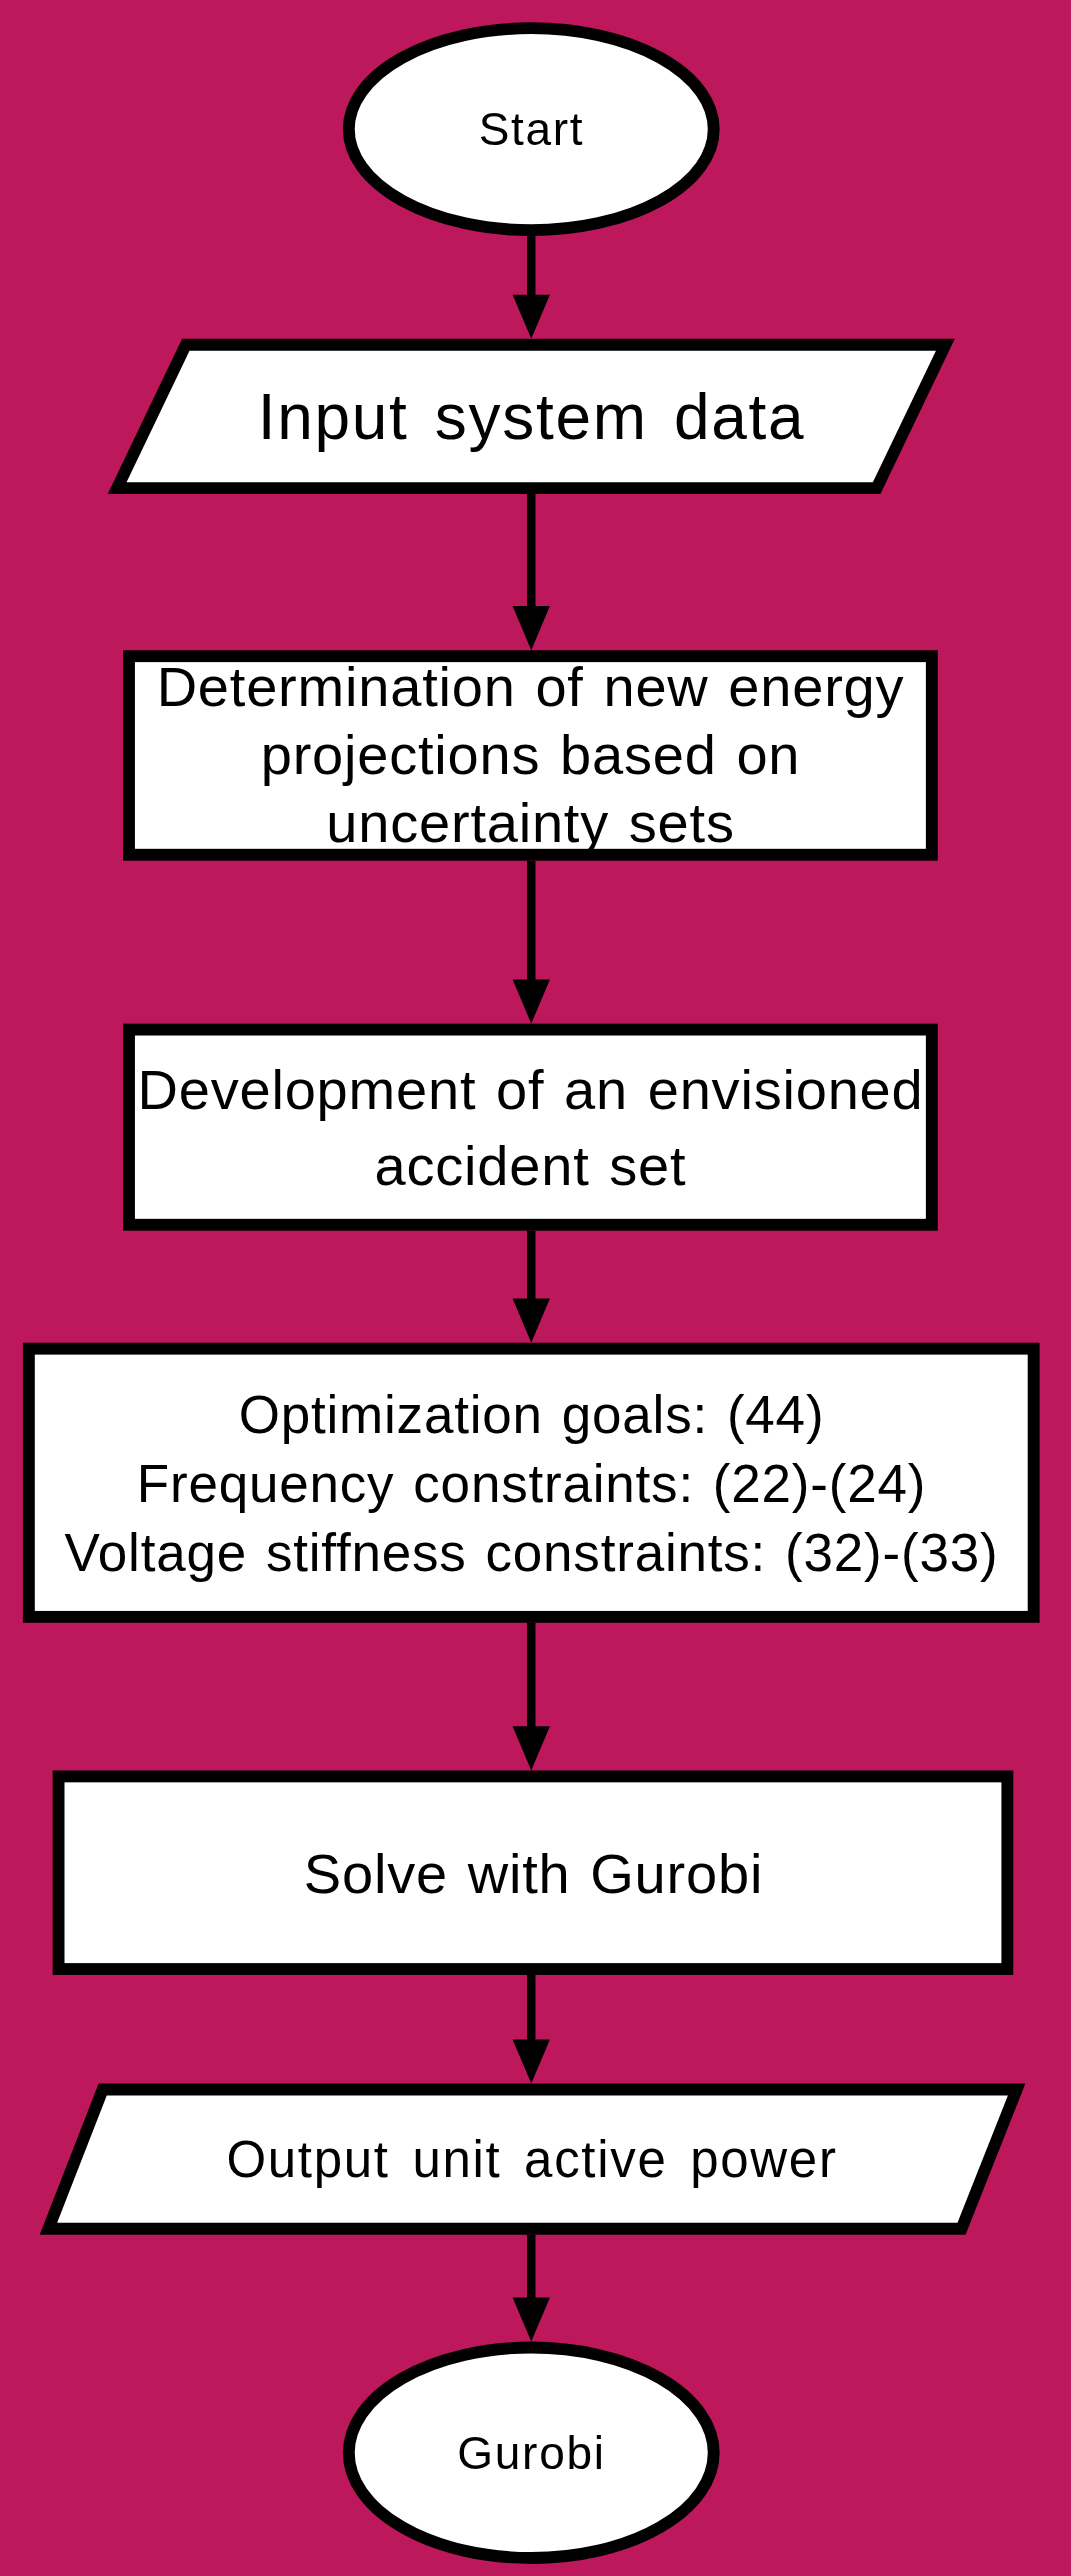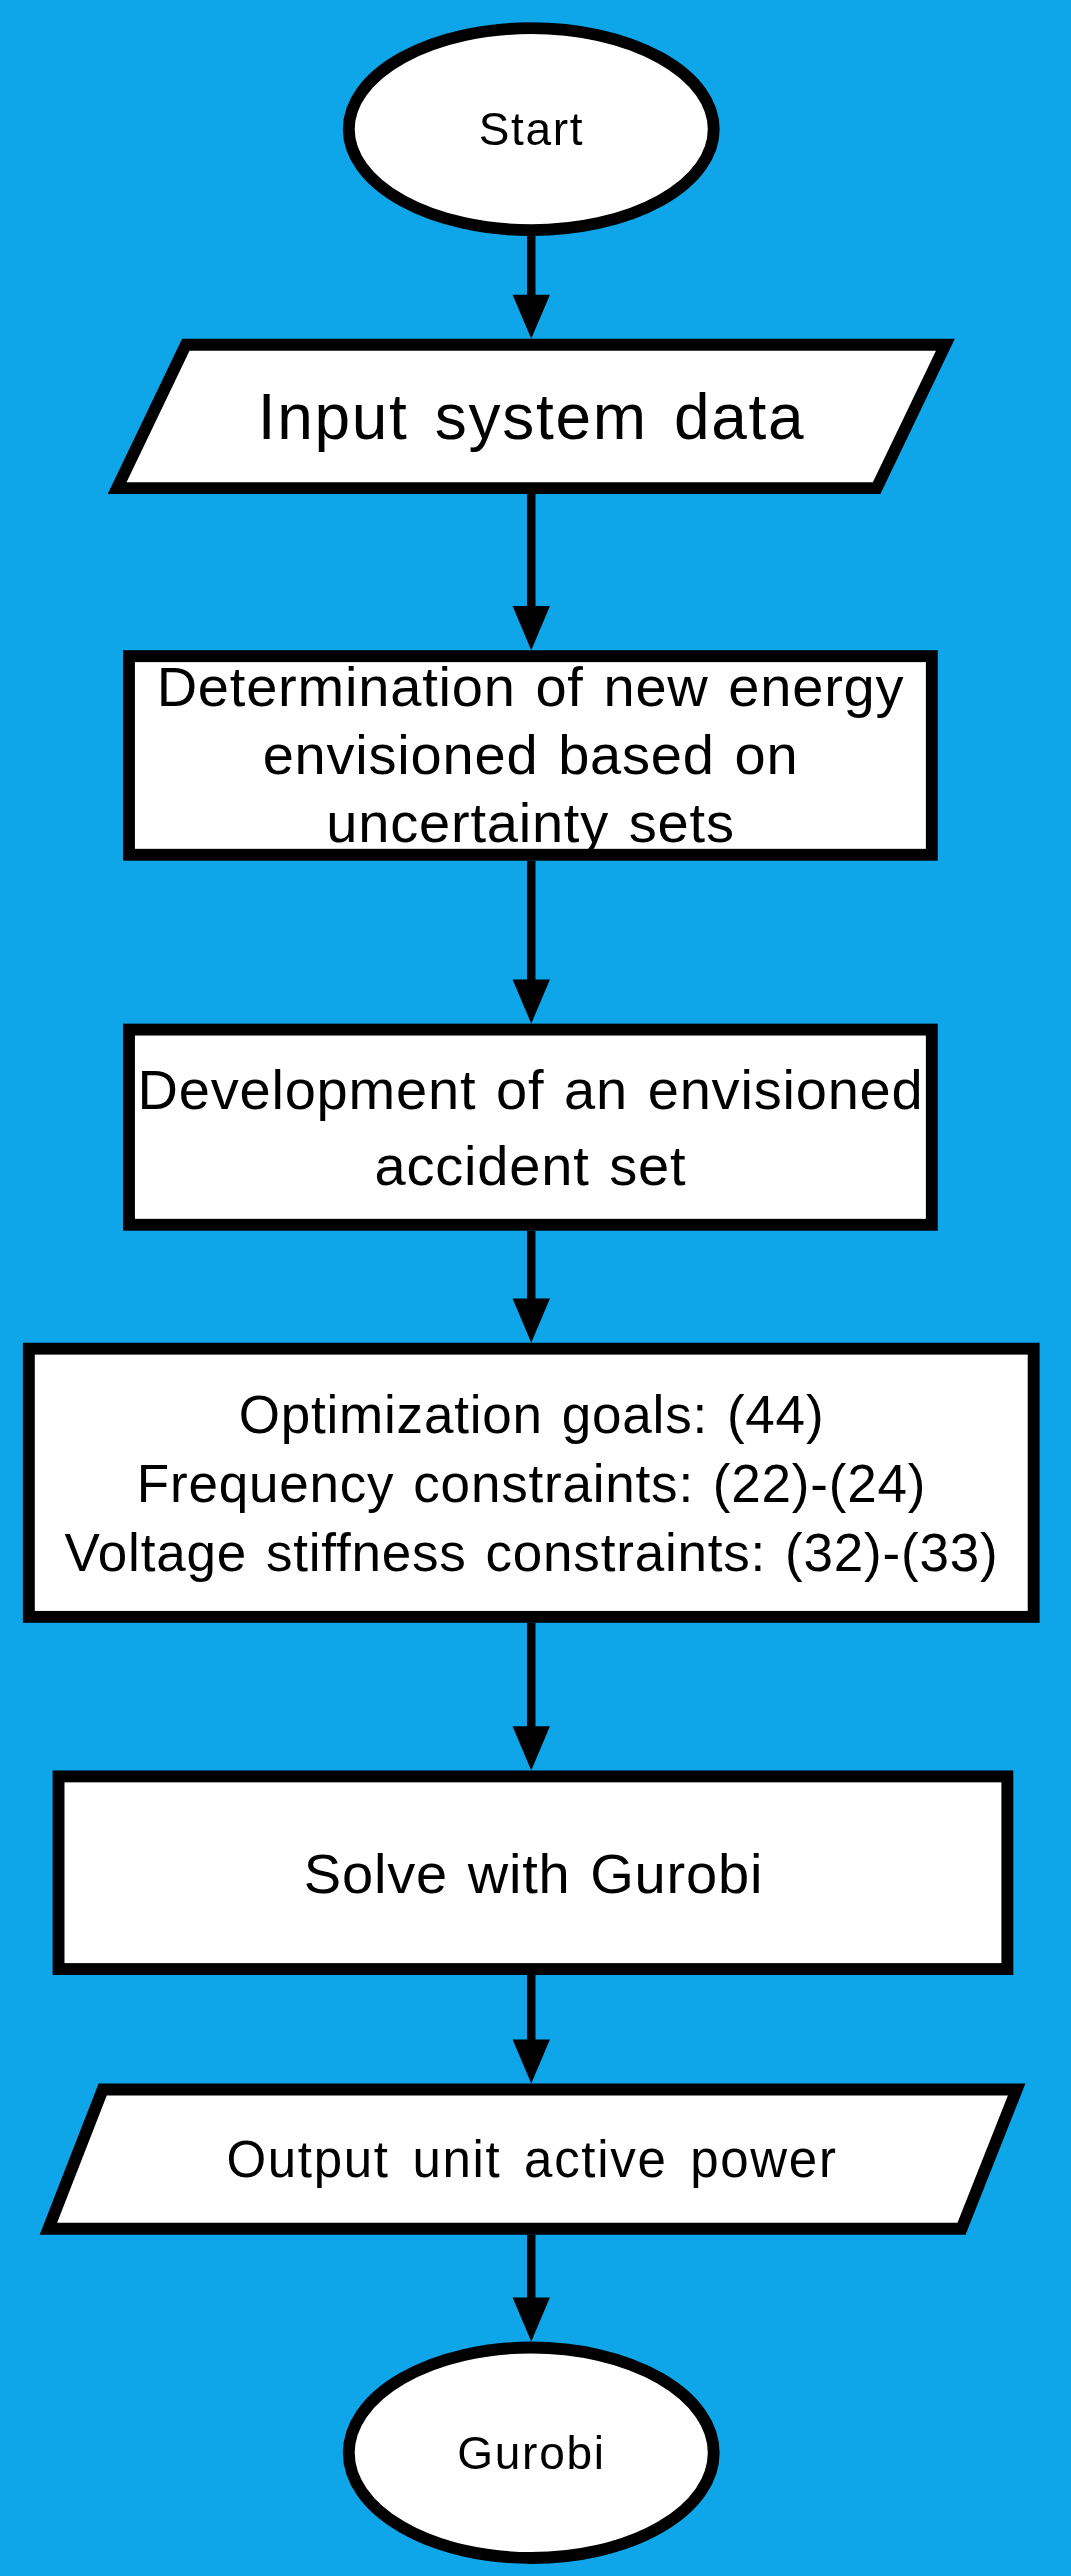--- a/index.html
+++ b/index.html
@@ -1,20 +1,20 @@
 <!DOCTYPE html>
 <html style="font-size:13.6px"><head>
 <meta charset="utf-8">
 <style>
   html,body{margin:0;padding:0;background:#ffffff;}
   .canvas{
     position:relative;
     width:1071px;
     height:2576px;
-    background:#0ea5e9;
+    background:#be185d;
     overflow:hidden;
   }
   .shapes{position:absolute;left:0;top:0;}
   .label{
     position:absolute;
     display:flex;
     align-items:center;
     justify-content:center;
     text-align:center;
     color:#000000;
@@ -99,21 +99,21 @@
 
     <ellipse cx="626" cy="2890" rx="215" ry="124" fill="#ffffff" stroke="#000000" stroke-width="14"></ellipse>
   </svg>
 
   <div class="label sans lbl-start">Start</div>
 
   <div class="label sans lbl-input">Input system data</div>
 
   <div class="label serif multiline lbl-det">
     <div class="line">Determination of new energy</div>
-    <div class="line">envisioned based on</div>
+    <div class="line">projections based on</div>
     <div class="line">uncertainty sets</div>
   </div>
 
   <div class="label serif multiline lbl-dev">
     <div class="line">Development of an envisioned</div>
     <div class="line">accident set</div>
   </div>
 
   <div class="label serif multiline lbl-opt">
     <div class="line">Optimization goals: (44)</div>

